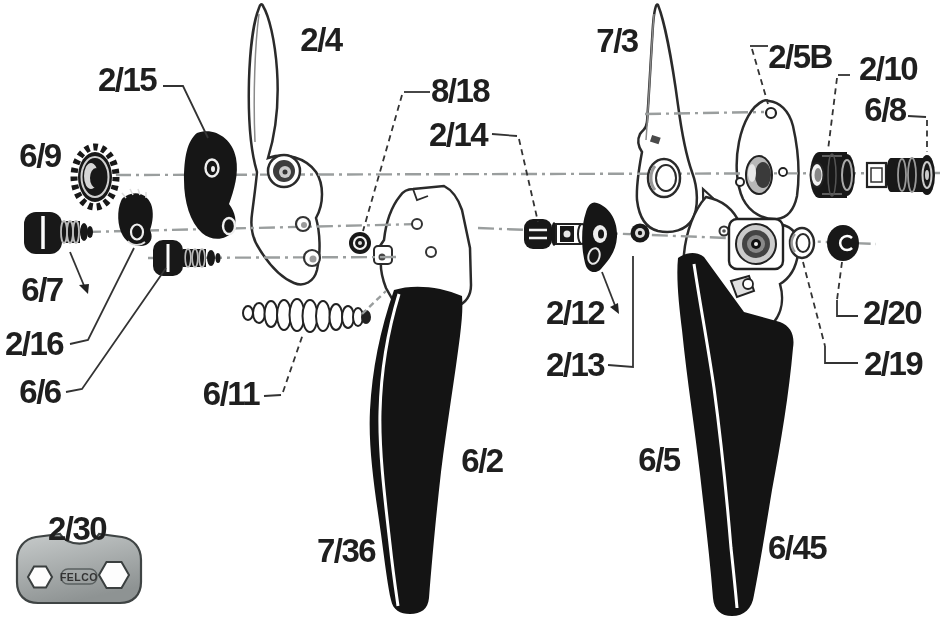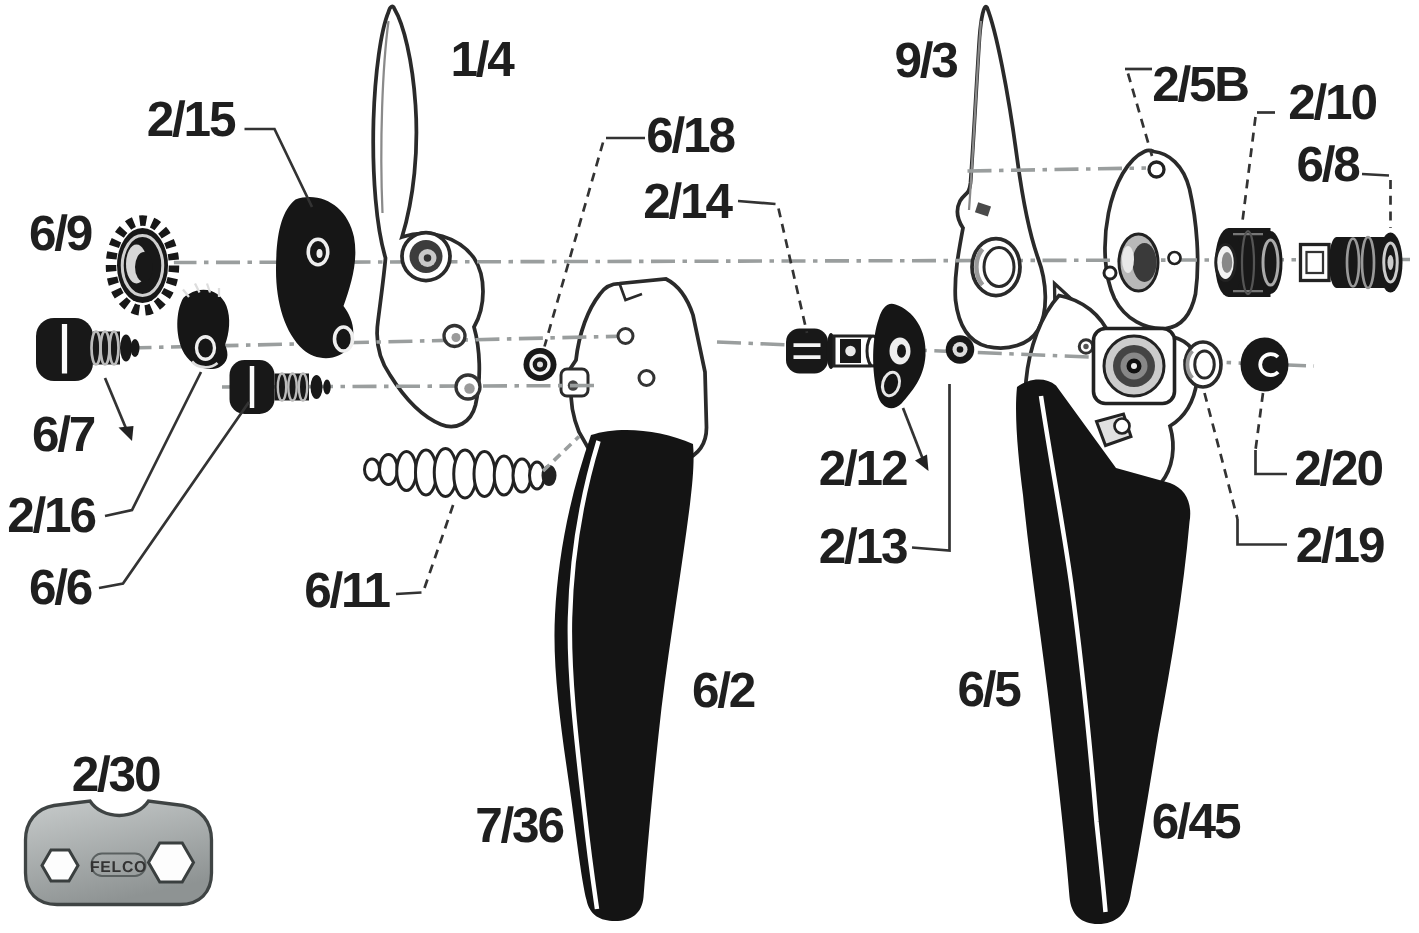--- a/index.html
+++ b/index.html
@@ -299,31 +299,31 @@
     <path d="M825,346 L825,363 L858,363"></path>
   </g>
   <g fill="#222">
     <polygon points="88,294 79,285 89,284"></polygon>
     <polygon points="619,314 610,307 618,303"></polygon>
   </g>
 </svg>
 
 <div class="lbl" style="left:40px;top:155px">6/9</div>
 <div class="lbl" style="left:127px;top:79px">2/15</div>
-<div class="lbl" style="left:321px;top:39px">1/4</div>
+<div class="lbl" style="left:321px;top:39px">2/4</div>
 <div class="lbl" style="left:42px;top:289px">6/7</div>
 <div class="lbl" style="left:34px;top:343px">2/16</div>
 <div class="lbl" style="left:40px;top:391px">6/6</div>
 <div class="lbl" style="left:231px;top:393px">6/11</div>
-<div class="lbl" style="left:460px;top:90px">6/18</div>
+<div class="lbl" style="left:460px;top:90px">8/18</div>
 <div class="lbl" style="left:458px;top:134px">2/14</div>
 <div class="lbl" style="left:482px;top:460px">6/2</div>
 <div class="lbl" style="left:346px;top:550px">7/36</div>
-<div class="lbl" style="left:77px;top:516px">2/30</div>
-<div class="lbl" style="left:617px;top:40px">9/3</div>
+<div class="lbl" style="left:77px;top:528px">2/30</div>
+<div class="lbl" style="left:617px;top:40px">7/3</div>
 <div class="lbl" style="left:800px;top:56px">2/5B</div>
 <div class="lbl" style="left:888px;top:68px">2/10</div>
 <div class="lbl" style="left:885px;top:109px">6/8</div>
 <div class="lbl" style="left:575px;top:312px">2/12</div>
 <div class="lbl" style="left:575px;top:364px">2/13</div>
 <div class="lbl" style="left:659px;top:459px">6/5</div>
 <div class="lbl" style="left:892px;top:312px">2/20</div>
 <div class="lbl" style="left:893px;top:363px">2/19</div>
 <div class="lbl" style="left:797px;top:547px">6/45</div>
 </div>

